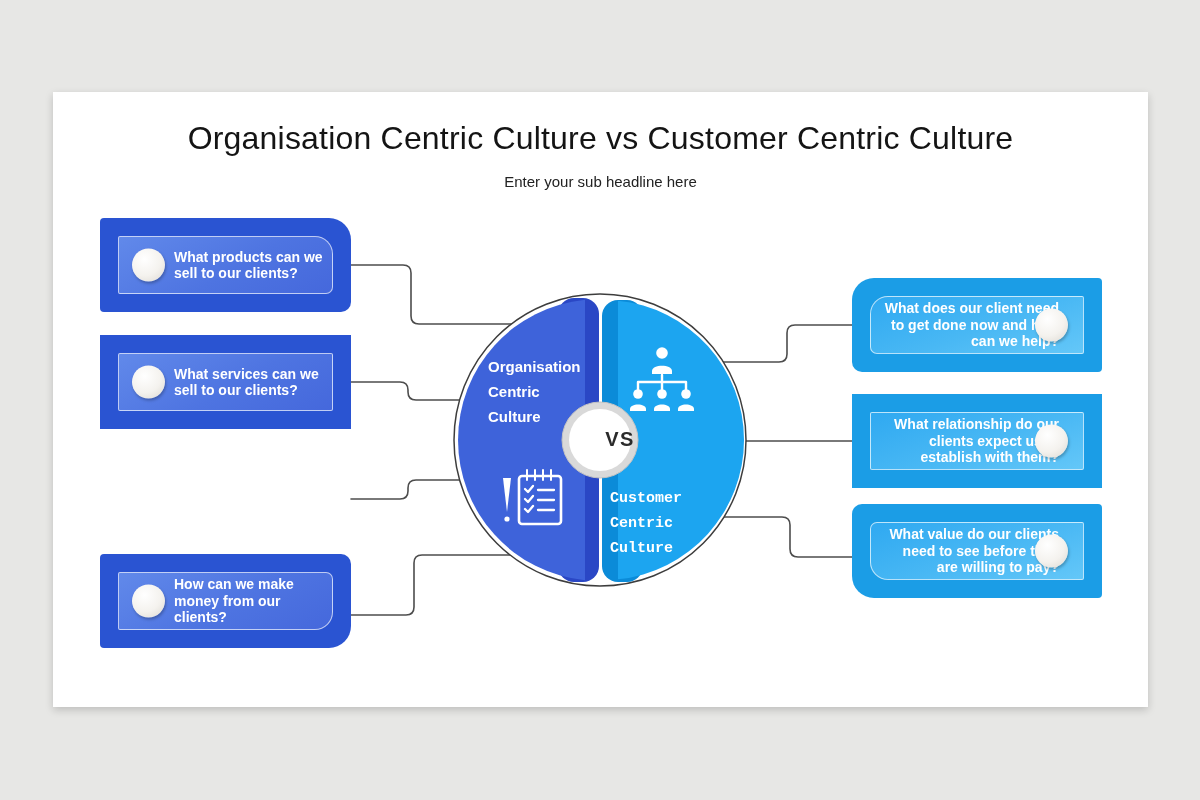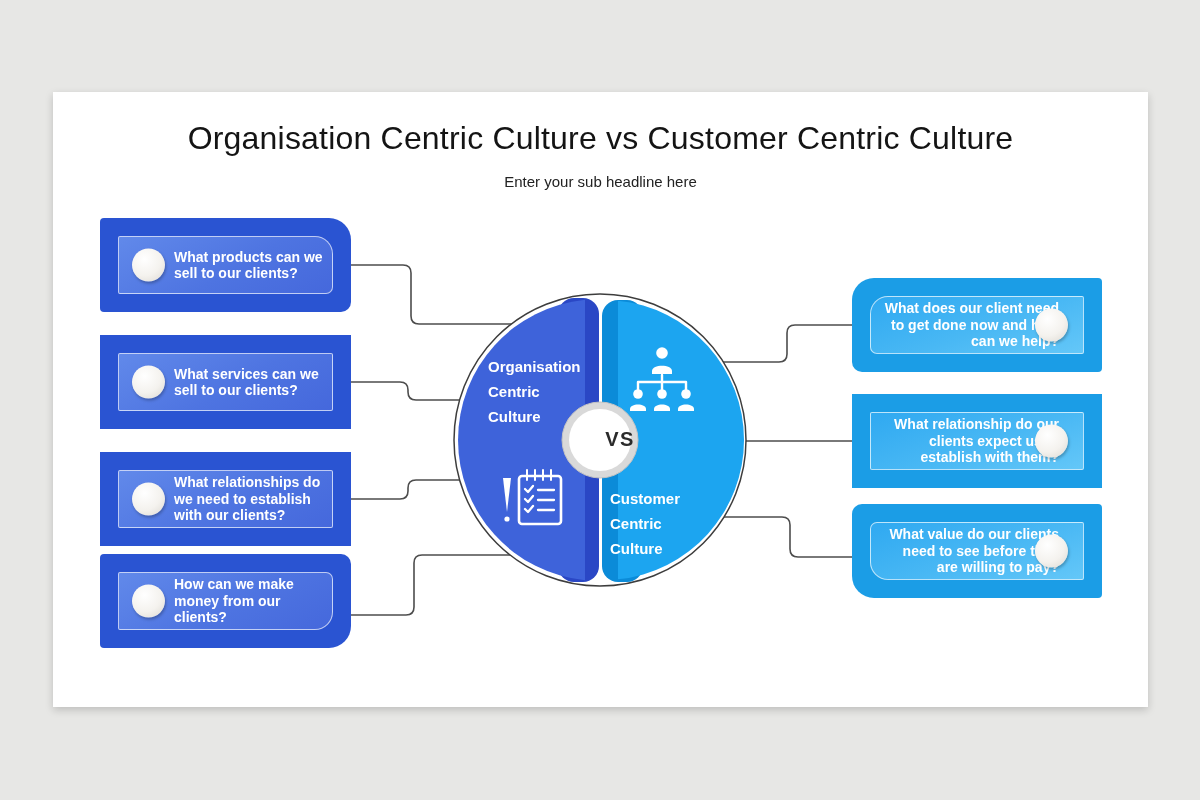--- a/index.html
+++ b/index.html
@@ -35,21 +35,21 @@
   .vs-ring{fill:#d9d9d9;stroke:#c3c3c3;stroke-width:1;}
   .vs-inner{fill:#ffffff;}
   .icon-stroke{stroke:#ffffff;fill:none;stroke-linecap:round;stroke-linejoin:round;}
   .icon-fill{fill:#ffffff;}
 
   .half-label{
     position:absolute;width:100px;text-align:left;
     color:#fff;font-size:15px;font-weight:bold;line-height:25px;
   }
   .half-label.left{left:435px;top:262px;}
-  .half-label.right{left:557px;top:394px;}
+  .half-label.right{left:557px;top:394px;font-family:Liberation Mono, monospace;}
   .vs-label{
     position:absolute;left:517px;top:336px;width:60px;text-align:center;
     font-size:20px;font-weight:bold;color:#2b2b2b;letter-spacing:1.5px;padding-left:20px;
   }
 
   .qbox{position:absolute;padding:18px;box-sizing:border-box;height:94px;}
   .qbox.left-side{left:47px;width:251px;background:var(--left-box-border,#2A54D2);}
   .qbox.right-side{left:799px;width:250px;background:var(--right-box-border,#1B9DE6);}
   .qbox .inner{
     width:100%;height:100%;box-sizing:border-box;
@@ -142,26 +142,20 @@
       <span class="dot"></span>
       <p>What products can we sell to our clients?</p>
     </div>
   </div>
   <div class="qbox left-side rad-sm" style="top:243px">
     <div class="inner">
       <span class="dot"></span>
       <p>What services can we sell to our clients?</p>
     </div>
   </div>
-  <div class="qbox left-side rad-sm" style="top:360px">
-    <div class="inner">
-      <span class="dot"></span>
-      <p>What relationships do we need to establish with our clients?</p>
-    </div>
-  </div>
   <div class="qbox left-side rad-br" style="top:462px">
     <div class="inner">
       <span class="dot"></span>
       <p>How can we make money from our clients?</p>
     </div>
   </div>
 
   <div class="qbox right-side rad-tl" style="top:186px">
     <div class="inner">
       <p>What does our client need to get done now and how can we help?</p>

